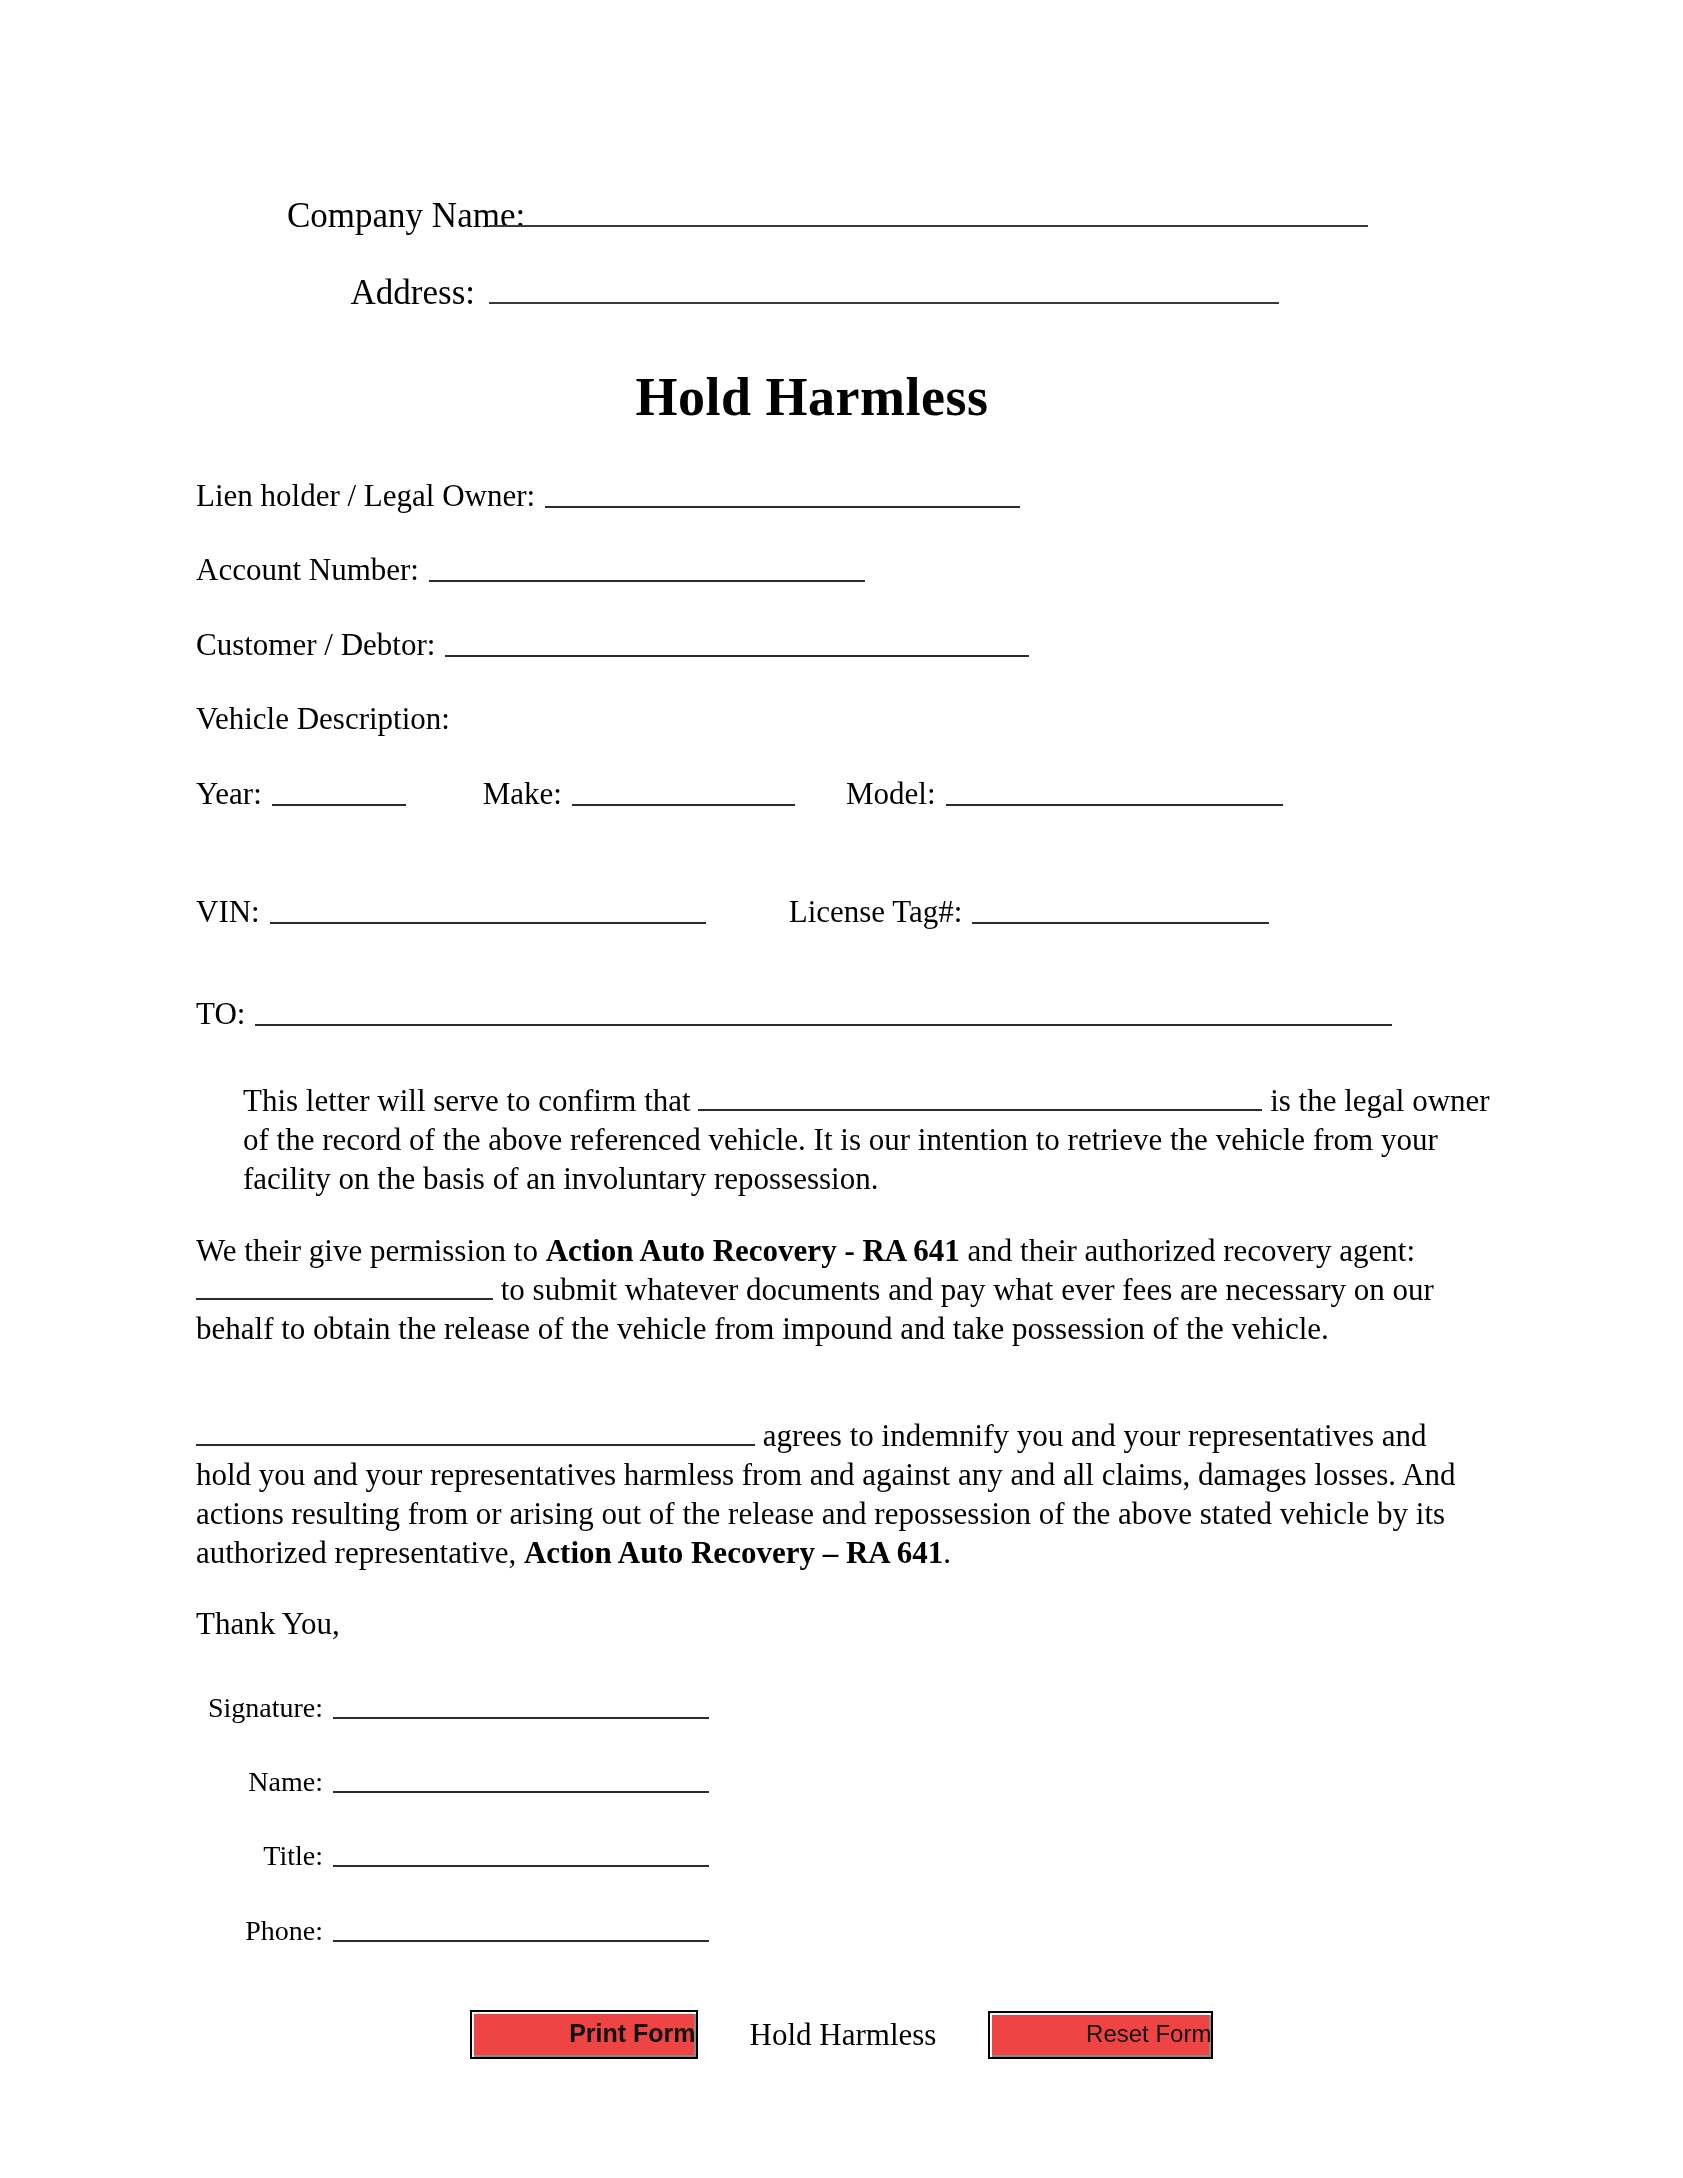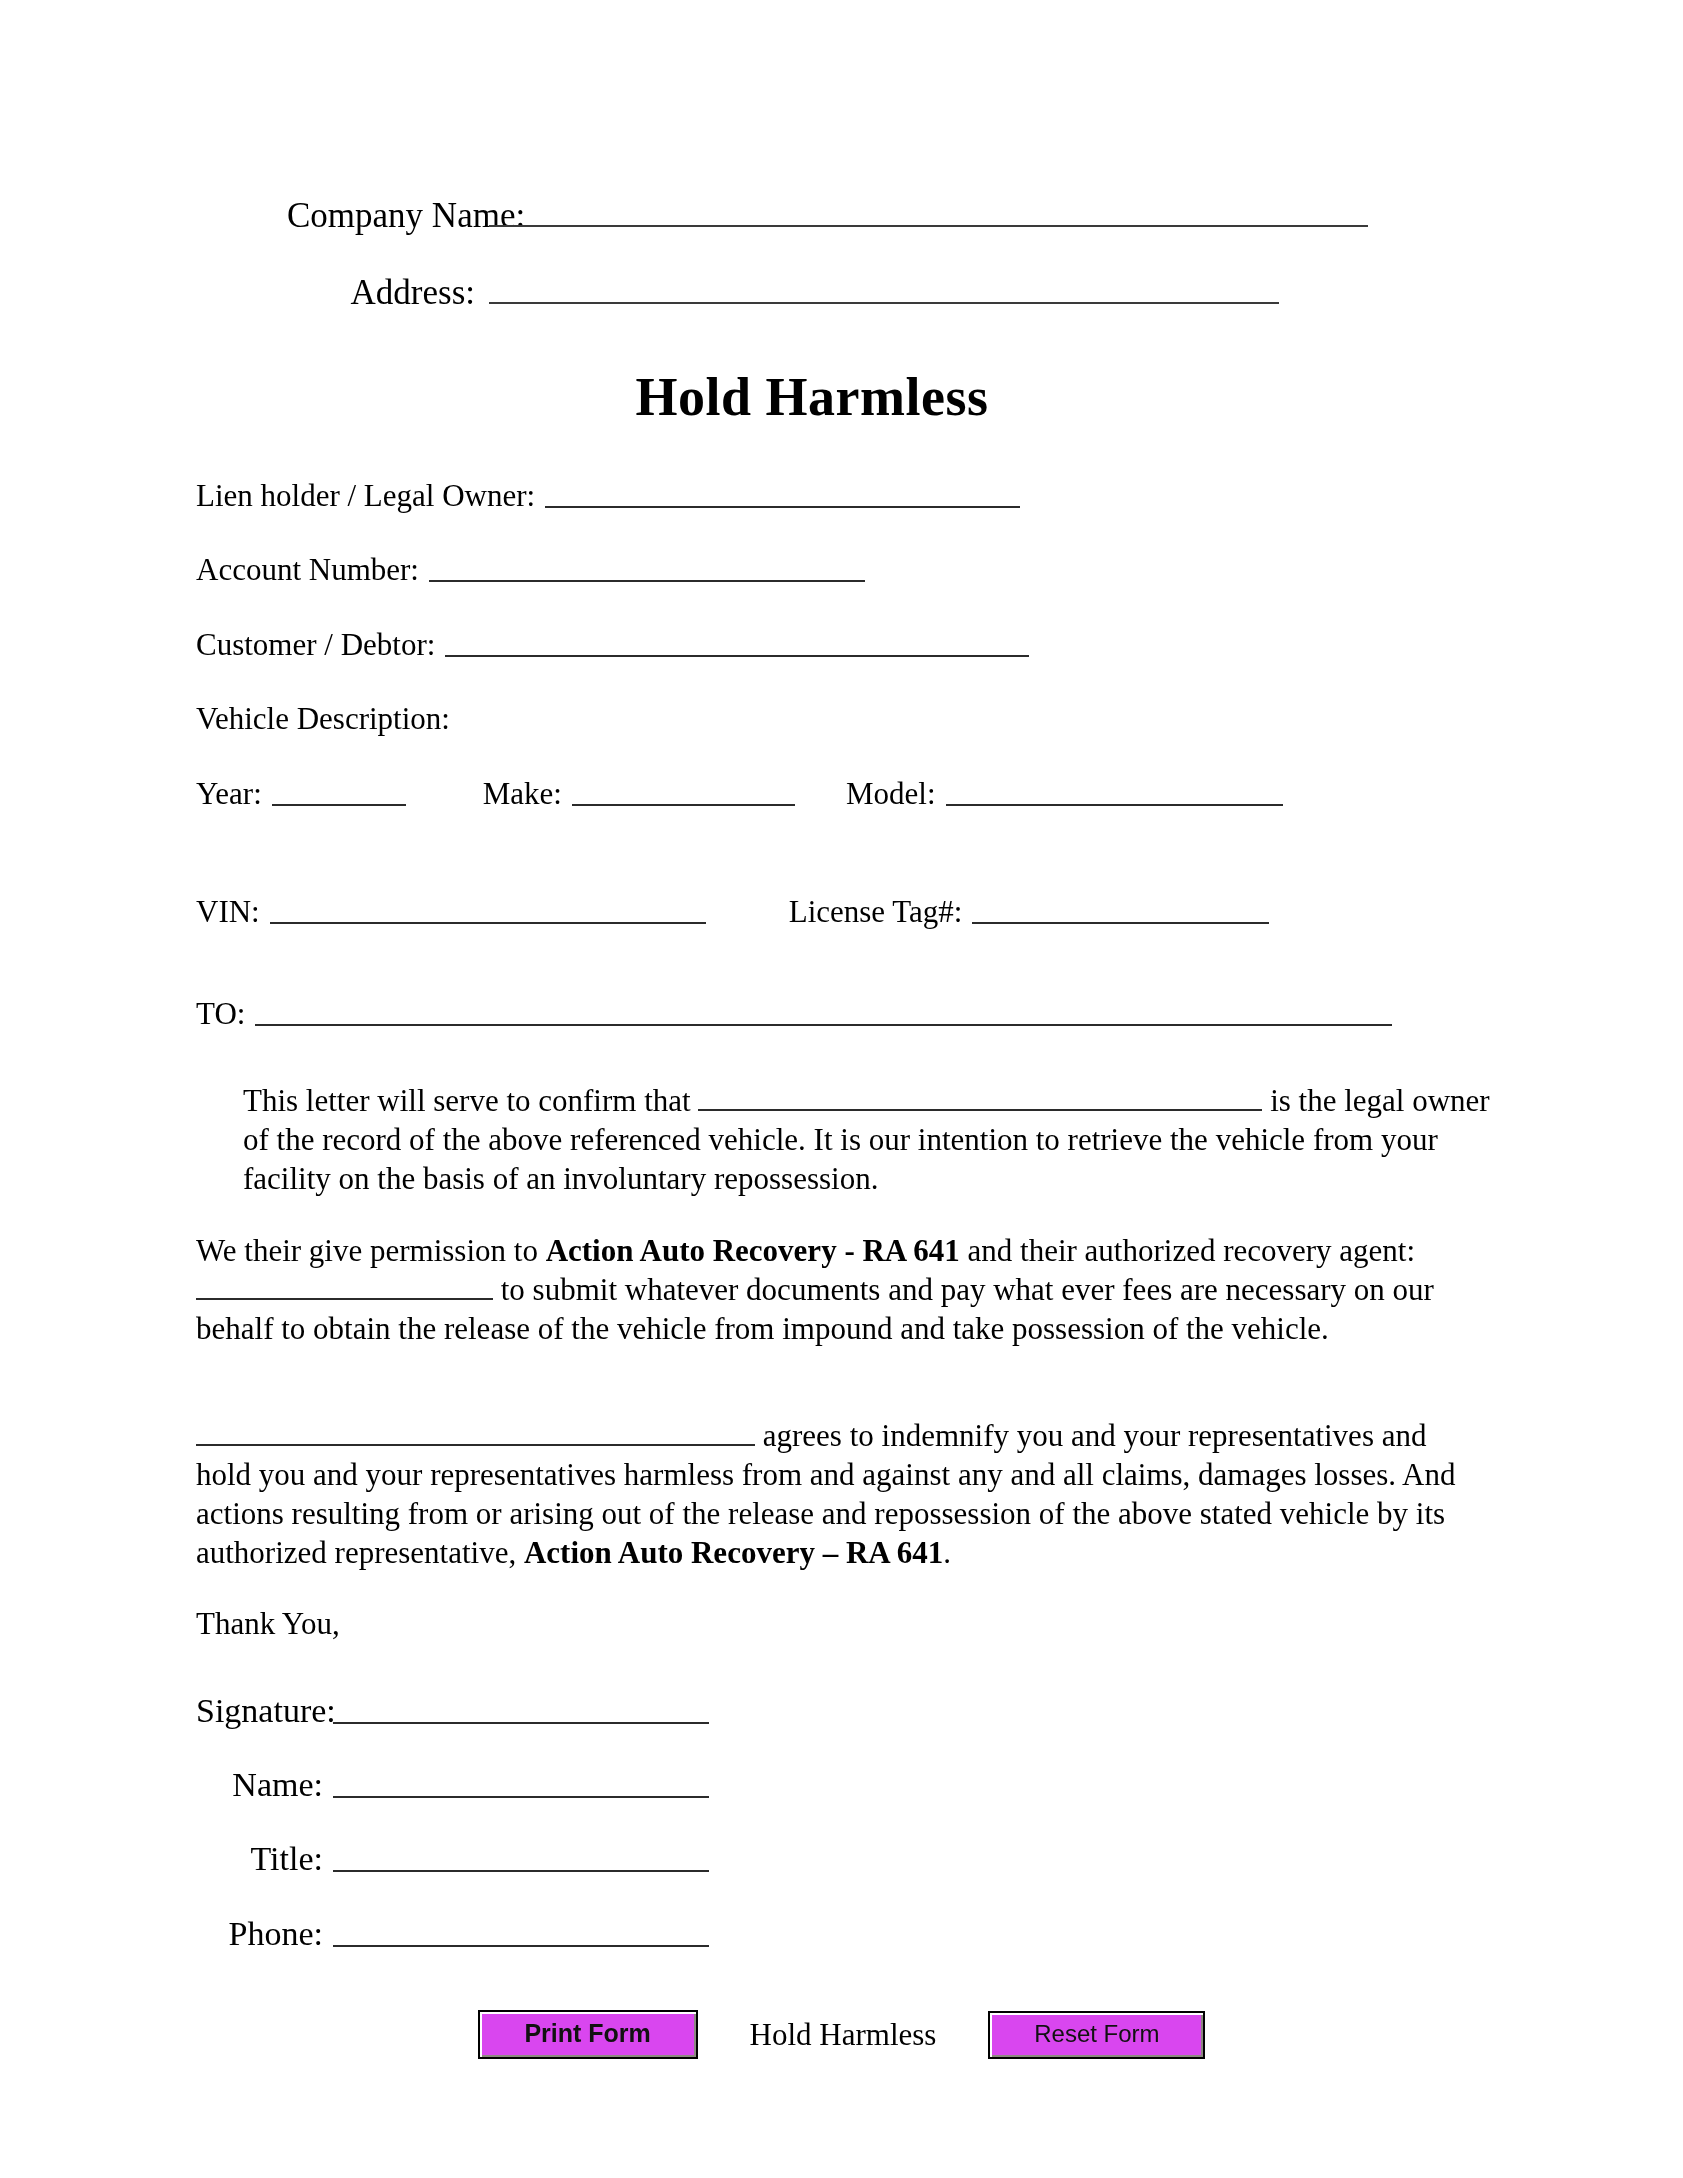--- a/index.html
+++ b/index.html
@@ -131,21 +131,21 @@
 
   #p1 .rule-inline { display: inline-block; width: 564px; border-bottom: 2px solid #2b2b2b; height: 0.8em; }
   #p2 .rule-inline { display: inline-block; width: 297px; border-bottom: 2px solid #2b2b2b; height: 0.8em; }
   #p3 .rule-inline { display: inline-block; width: 559px; border-bottom: 2px solid #2b2b2b; height: 0.8em; }
 
   b, .bold { font-weight: bold; }
 
   
   .sig {
     position: absolute;
-    font-size: 34px;
+    font-size: 28px;
     white-space: nowrap;
     line-height: 1.0;
   }
   .sig .lbl { display: inline-block; text-align: right; }
   .sig .rule { width: 376px; margin-left: 10px; }
 
   #s-signature { left: 196px;  top: 1693px; }
   #s-name      { left: 196px;  top: 1767px; }
   #s-title     { left: 196px;  top: 1841px; }
   #s-phone     { left: 196px;  top: 1916px; }
@@ -160,25 +160,25 @@
     position: absolute;
     top: 2010px;
     left: 0;
     width: 1683px;
     display: flex;
     align-items: center;
     justify-content: center;
     gap: 30px;
   }
   .formbtn {
-    background: #d946ef;
+    background: #ef4444;
     border: 2px solid #000000;
     box-shadow: inset 2px 2px 0 #ffffff, inset -2px -2px 0 #8d8a82;
-    padding: 7px 0 9px 0;
-    text-align: center;
+    padding: 7px 0 9px 8px;
+    text-align: right;
     font-family: "Liberation Sans", "DejaVu Sans", sans-serif;
     color: #111111;
     cursor: pointer;
     user-select: none;
   }
   #btn-print {
     width: 216px;
     font-size: 25px;
     font-weight: bold;
   }

